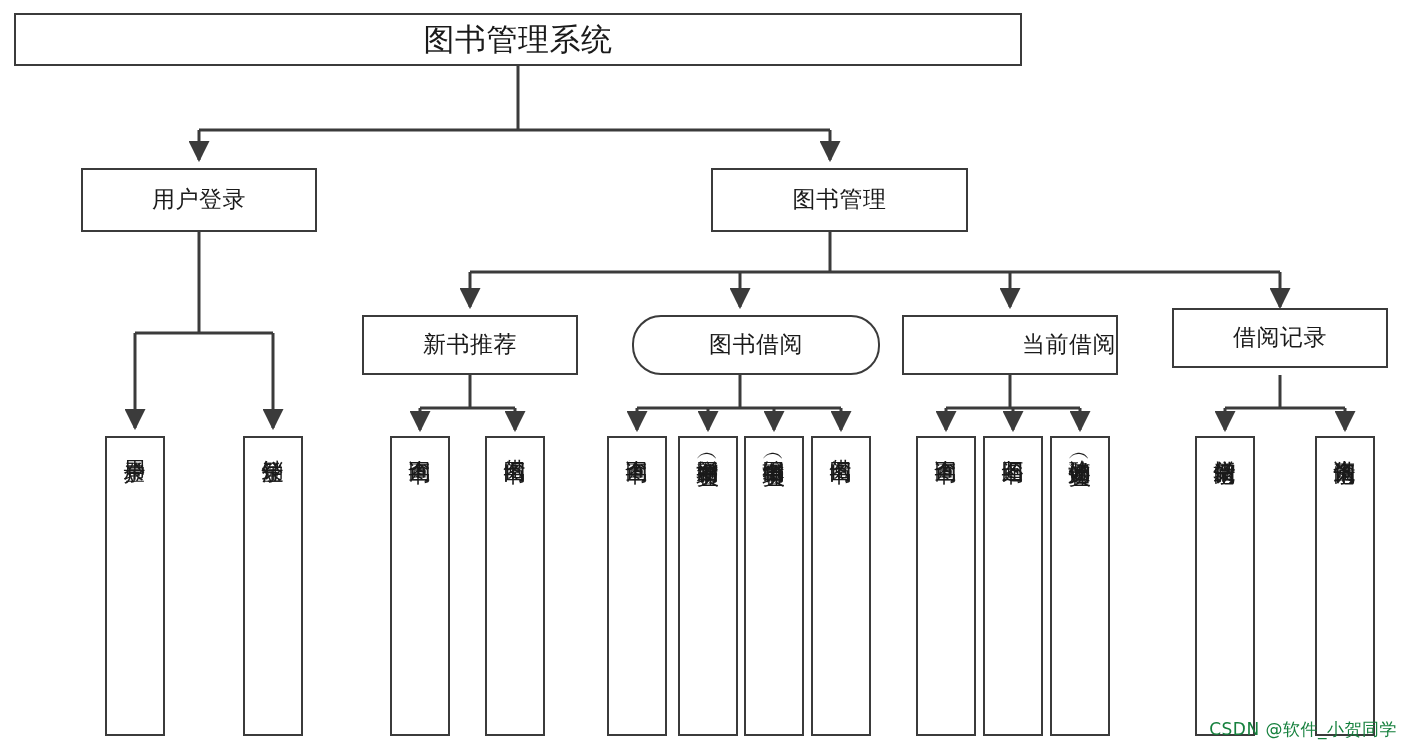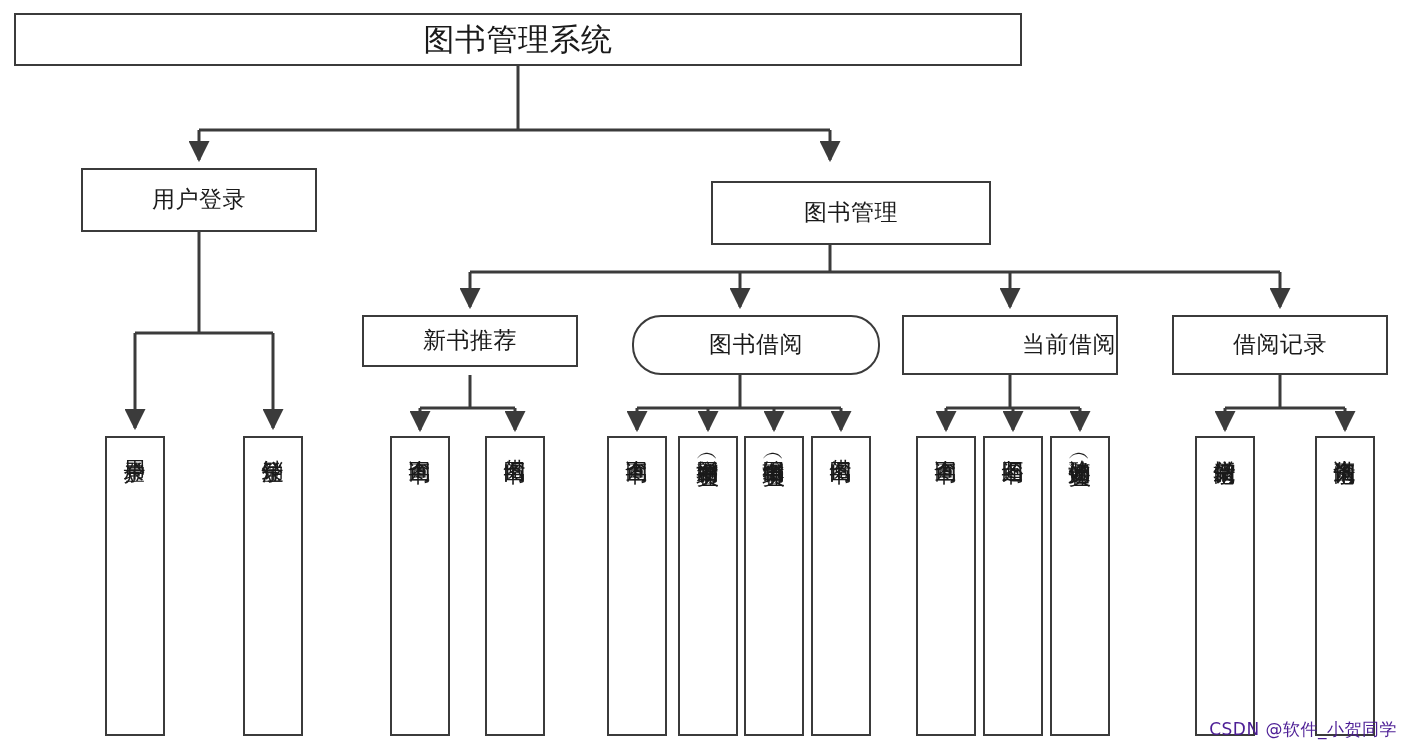--- a/index.html
+++ b/index.html
@@ -56,21 +56,21 @@
     line-height: 1.32;
     letter-spacing: 1px;
     white-space: nowrap;
     color: #1a1a1a;
   }
   .watermark {
     position: absolute;
     right: 8px;
     bottom: 6px;
     font-size: 17px;
-    color: #4c1d95;
+    color: #15803d;
     letter-spacing: 0.5px;
     white-space: nowrap;
     user-select: none;
   }
 </style>
 </head>
 <body>
 
 <div id="canvas">
 
@@ -124,34 +124,34 @@
     </g>
   </svg>
 
   <div class="node root horizontal" style="left:14px; top:13px; width:1008px; height:53px;">
     <span>图书管理系统</span>
   </div>
 
   <div class="node horizontal" style="left:81px; top:168px; width:236px; height:64px;">
     <span>用户登录</span>
   </div>
-  <div class="node horizontal" style="left:711px; top:168px; width:280px; height:64px;margin-top:13px;">
+  <div class="node horizontal" style="left:711px; top:168px; width:257px; height:64px;">
     <span>图书管理</span>
   </div>
 
-  <div class="node horizontal" style="left:362px; top:315px; width:216px; height:52px;">
+  <div class="node horizontal" style="left:362px; top:315px; width:216px; height:60px;">
     <span>新书推荐</span>
   </div>
   <div class="node horizontal" style="left:632px; top:315px; width:248px; height:60px;border-radius:29px;">
     <span>图书借阅</span>
   </div>
   <div class="node horizontal" style="left:902px; top:315px; width:216px; height:60px;justify-content:flex-end;">
     <span>当前借阅</span>
   </div>
-  <div class="node horizontal" style="left:1172px; top:315px; width:216px; height:60px;">
+  <div class="node horizontal" style="left:1172px; top:308px; width:216px; height:60px;">
     <span>借阅记录</span>
   </div>
 
   <div class="node leaf" style="left:105px; top:436px; width:60px; height:300px;">
     <span class="vtext">用户登录</span>
   </div>
   <div class="node leaf" style="left:243px; top:436px; width:60px; height:300px;">
     <span class="vtext">注销登录</span>
   </div>
 

